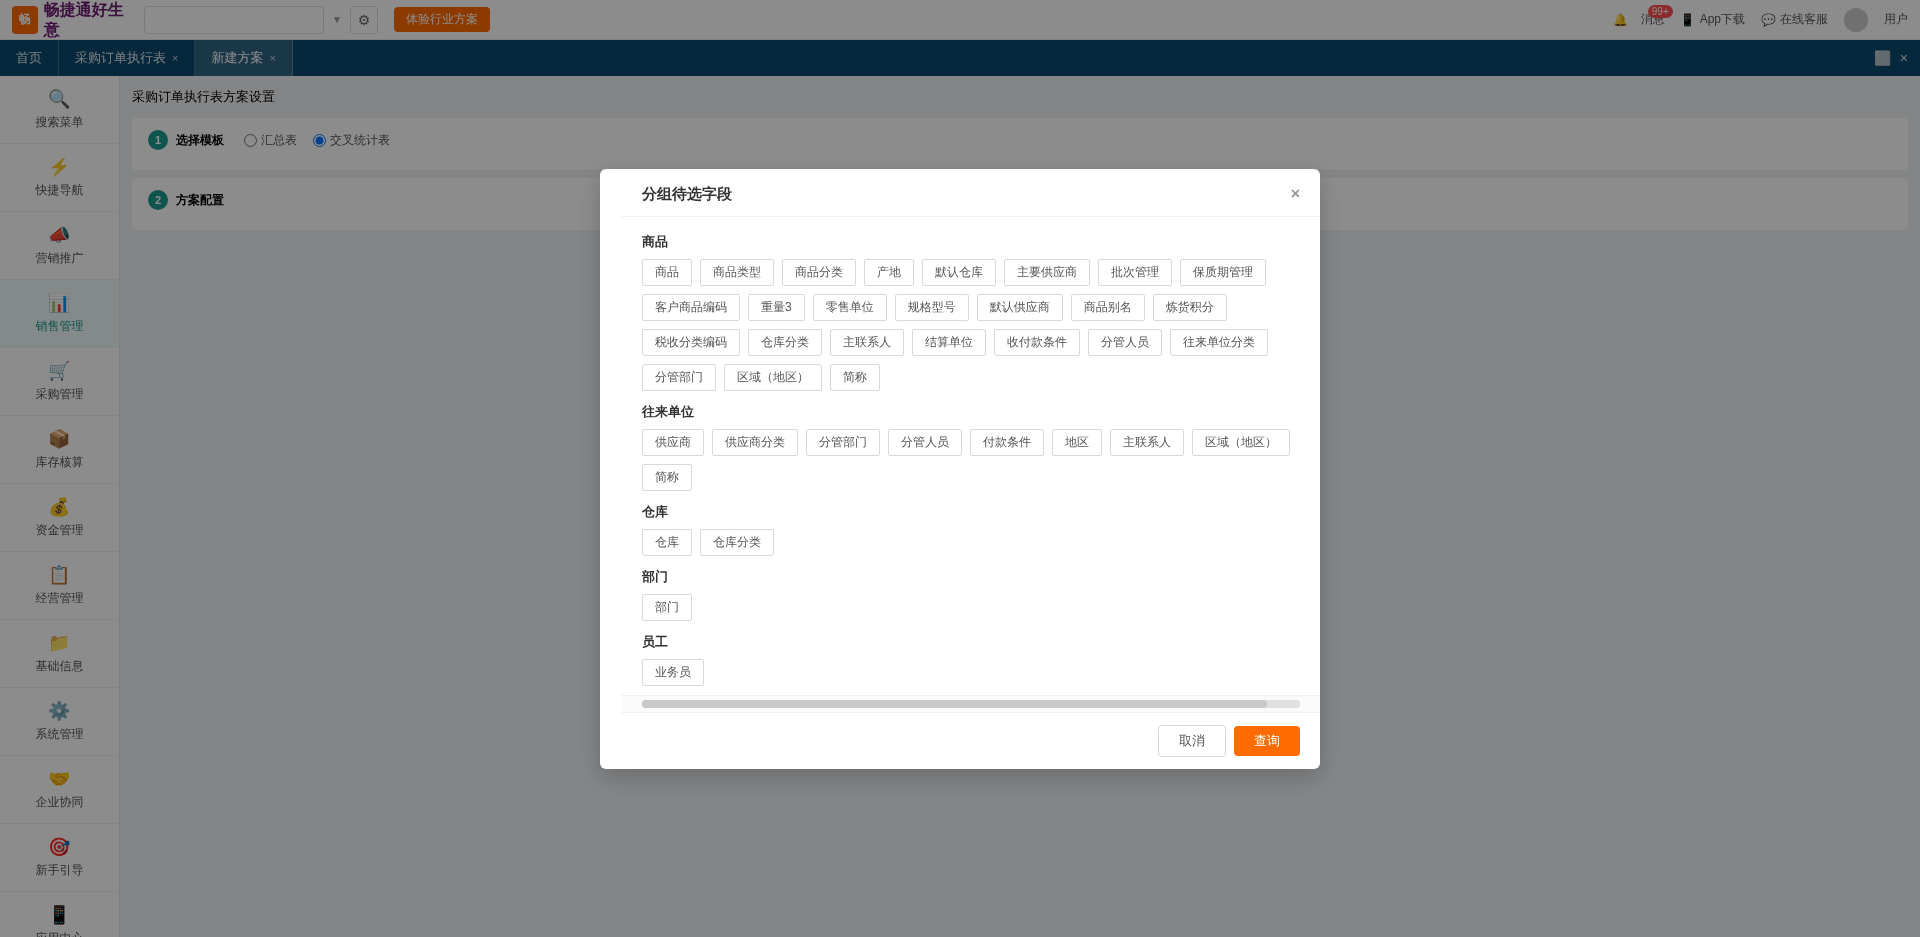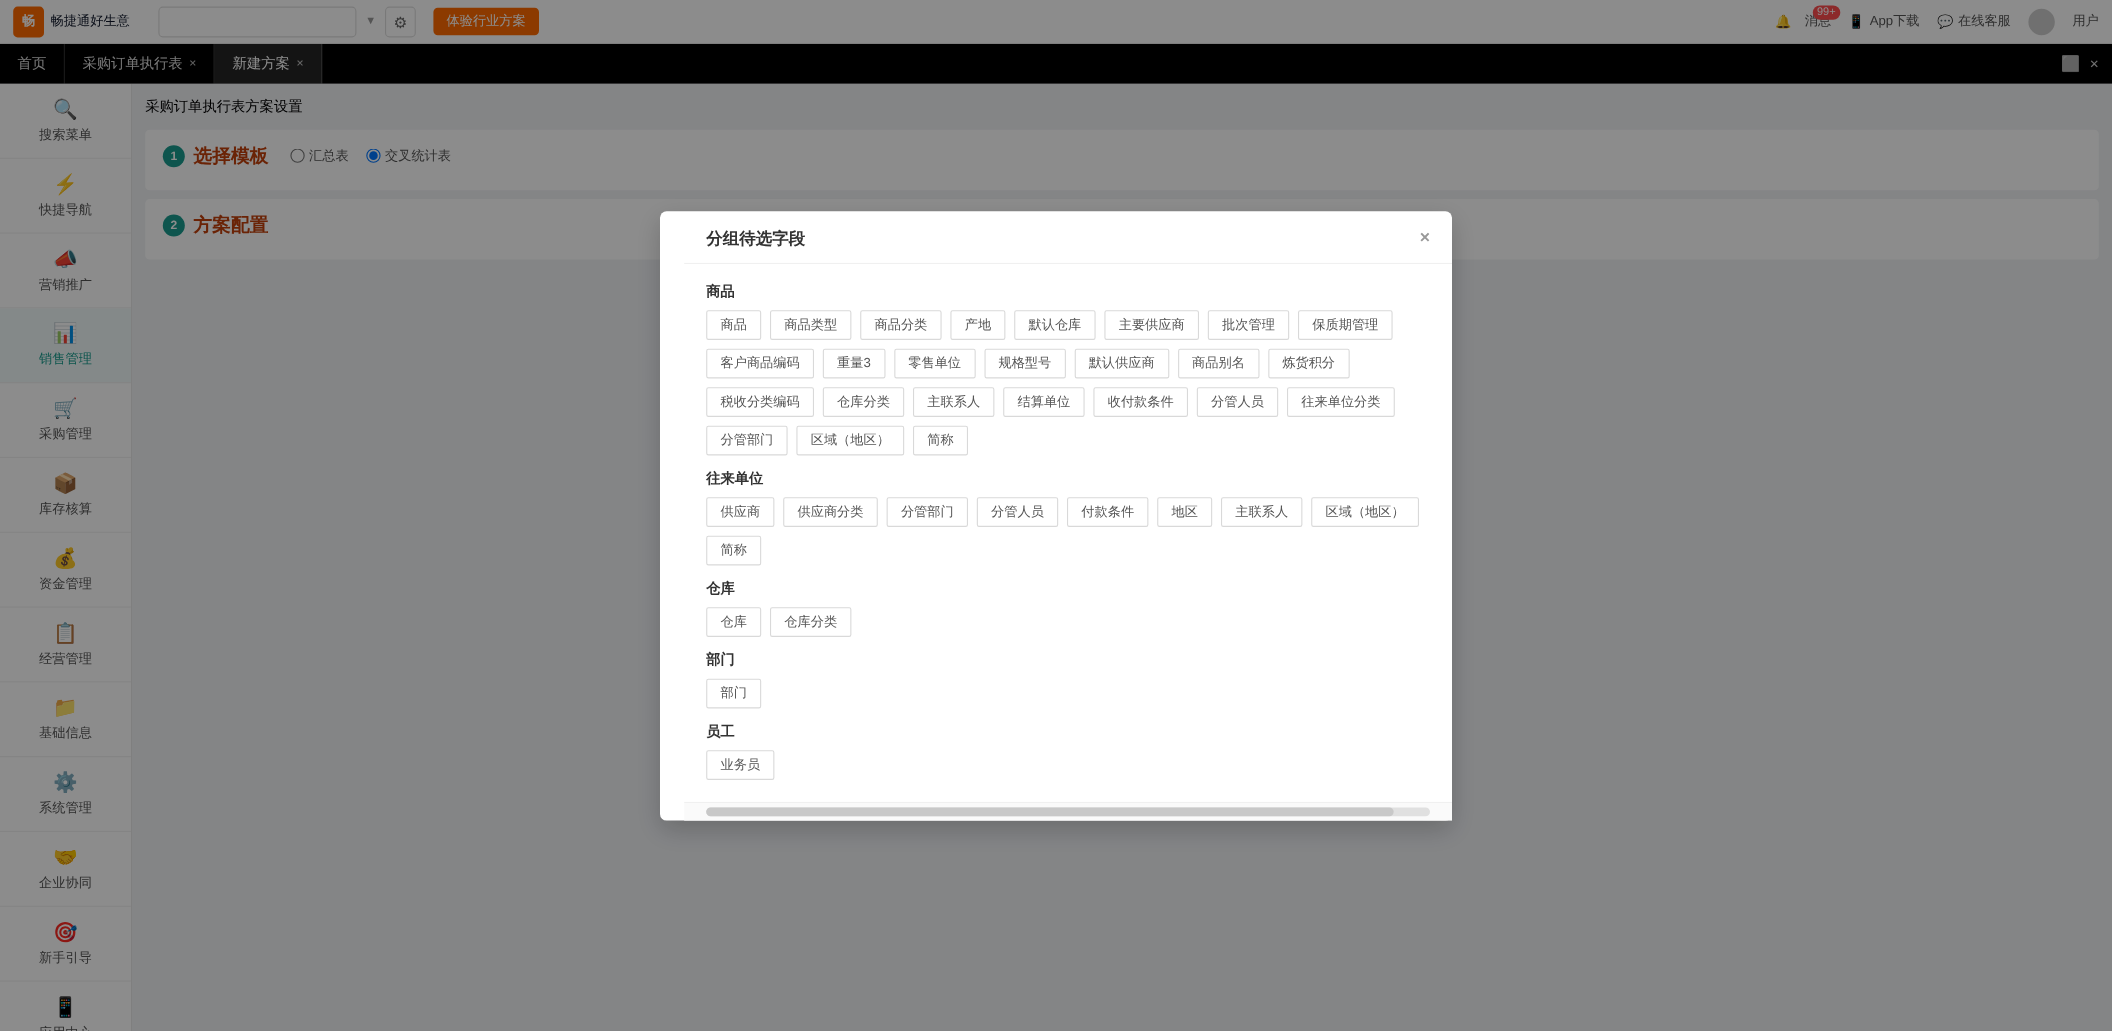--- a/index.html
+++ b/index.html
@@ -23,21 +23,21 @@
       align-items: center;
       gap: 6px;
     }
     .logo-icon {
       width: 28px; height: 28px;
       background: #ff6b00;
       border-radius: 4px;
       display: flex; align-items: center; justify-content: center;
       color: white; font-weight: bold; font-size: 12px;
     }
-    .logo-text { font-size: 12px; color: #0f172a; line-height: 1.2; }
+    .logo-text { font-size: 16px; color: #701a75; line-height: 1.2; font-weight: bold; }
     .top-search-area {
       display: flex; align-items: center; gap: 8px; margin-left: 12px;
     }
     .top-search-box {
       width: 180px; height: 28px;
       border: 1px solid #ddd; border-radius: 4px;
       padding: 0 8px; font-size: 12px; color: #999;
     }
     .top-search-arrow {
       color: #999; font-size: 10px; cursor: pointer;
@@ -67,21 +67,21 @@
       background: #ff4d4f; color: white;
       border-radius: 8px; padding: 1px 4px;
       font-size: 10px;
       position: absolute; top: -6px; right: -8px;
     }
     .avatar { width: 24px; height: 24px; background: #ccc; border-radius: 50%; }
 
     
     .tab-bar {
       height: 36px;
-      background: #000000;
+      background: #0c4a6e;
       display: flex;
       align-items: center;
       padding: 0 0;
       position: fixed;
       top: 40px; left: 0; right: 0;
       z-index: 99;
     }
     .tab-item {
       height: 36px;
       display: flex; align-items: center;
@@ -155,21 +155,21 @@
     .step-header {
       display: flex; align-items: center; gap: 8px;
       margin-bottom: 8px;
     }
     .step-badge {
       background: #1a9c8e; color: white;
       border-radius: 50%; width: 20px; height: 20px;
       display: flex; align-items: center; justify-content: center;
       font-size: 11px; font-weight: bold;
     }
-    .step-title { font-size: 17px; font-weight: bold; color: #c2410c; }
+    .step-title { font-size: 12px; font-weight: bold; color: #000000; }
     .radio-group { display: flex; gap: 16px; align-items: center; }
     .radio-item { display: flex; align-items: center; gap: 4px; cursor: pointer; font-size: 12px; color: #555; }
 
     
     .modal-overlay {
       position: fixed;
       top: 0; left: 0; right: 0; bottom: 0;
       background: rgba(0,0,0,0.45);
       z-index: 1000;
       display: flex; align-items: center; justify-content: center;
@@ -439,14 +439,18 @@
       </div>
 
     </div>
 
     <div style="padding: 4px 20px; background: #fafafa; border-top: 1px solid #f0f0f0;">
       <div style="height: 8px; background: #e0e0e0; border-radius: 4px; position: relative;">
         <div style="position:absolute; left: 0; top: 0; width: 95%; height: 8px; background: #c8c8c8; border-radius: 4px;"></div>
       </div>
     </div>
 
+    <div class="modal-footer">
+      <button class="btn-cancel">取消</button>
+      <button class="btn-confirm">查询</button>
+    </div>
   </div>
 </div>
 
 </body></html>

